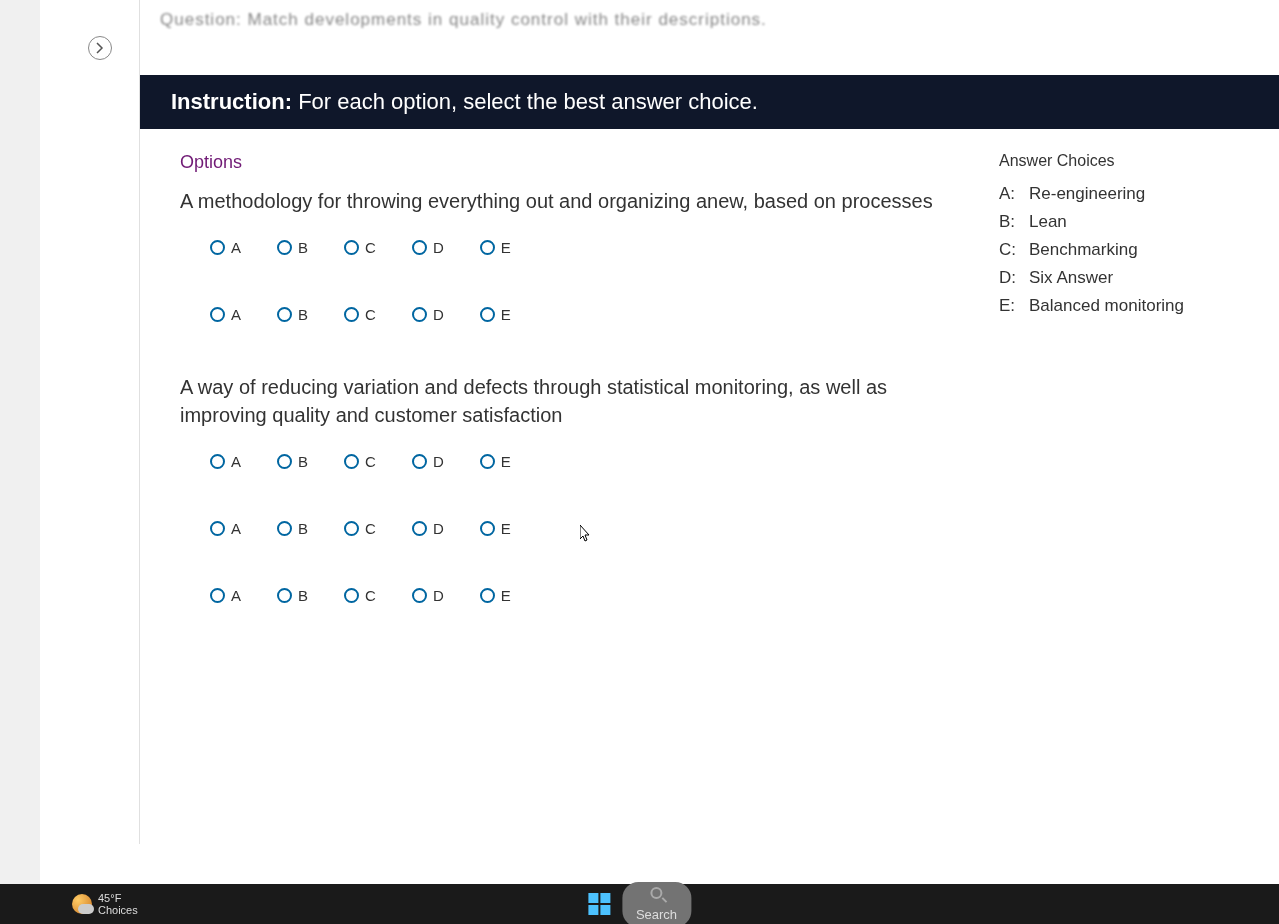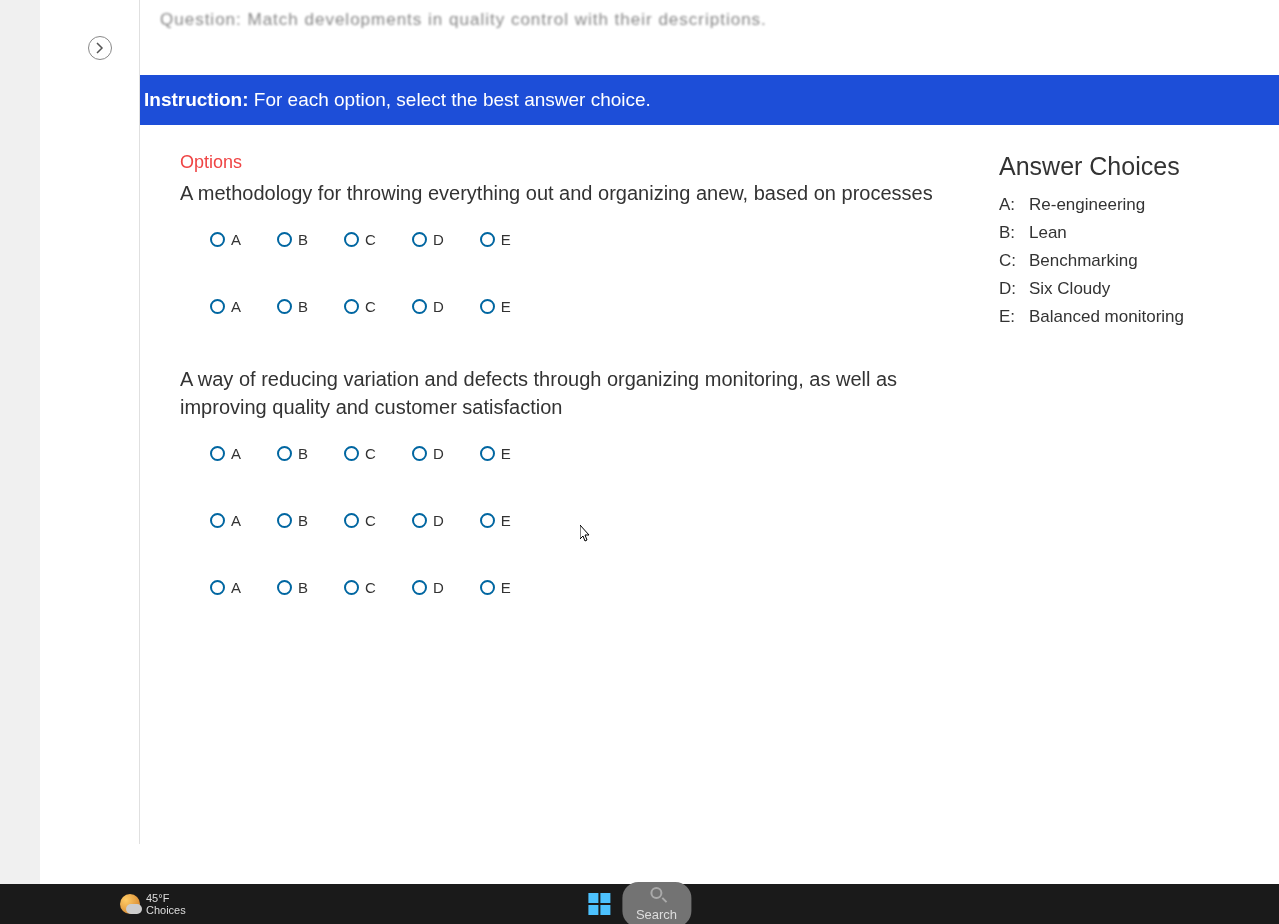--- a/index.html
+++ b/index.html
@@ -44,43 +44,43 @@
   color: #333;
   filter: blur(1px);
   opacity: 0.6;
   letter-spacing: 1px;
 }
 .instruction-bar {
   position: absolute;
   left: 100px;
   right: 0;
   top: 75px;
-  background: #1d4ed8;
+  background: #0f172a;
   color: #fff;
-  padding: 14px 4px;
-  font-size: 19px;
+  padding: 14px 31px;
+  font-size: 22px;
 }
 .instruction-bar .label { font-weight: bold; }
 .content-area {
   position: absolute;
   left: 100px;
   right: 0;
   top: 122px;
   bottom: 0;
   display: flex;
 }
 .options-col {
   flex: 1;
   padding: 30px 30px 0 40px;
   color: #333;
 }
 .options-heading {
   font-size: 18px;
-  color: #ef4444;
-  margin-bottom: 6px;
+  color: #701a75;
+  margin-bottom: 14px;
 }
 .question-block {
   margin-bottom: 50px;
 }
 .question-block:last-child { margin-bottom: 20px; }
 .question-text {
   font-size: 20px;
   color: #333;
   line-height: 1.4;
   margin-bottom: 24px;
@@ -104,21 +104,21 @@
   height: 15px;
   border: 2px solid #0066a1;
   border-radius: 50%;
   display: inline-block;
 }
 .answers-col {
   width: 300px;
   padding: 30px 20px 0 20px;
 }
 .answers-heading {
-  font-size: 25px;
+  font-size: 16px;
   color: #333;
   margin-bottom: 14px;
 }
 .answer-choice {
   font-size: 17px;
   color: #333;
   margin-bottom: 8px;
   display: flex;
 }
 .answer-choice .letter { width: 30px; }
@@ -129,21 +129,21 @@
   background: #1a1a1a;
   display: flex;
   align-items: center;
   color: #ddd;
   font-size: 11px;
 }
 .weather {
   display: flex;
   align-items: center;
   gap: 6px;
-  padding-left: 120px;
+  padding-left: 72px;
 }
 .weather-icon {
   width: 20px; height: 20px;
   background: radial-gradient(circle at 30% 30%, #ffcc66, #cc7722);
   border-radius: 50%;
   position: relative;
 }
 .weather-icon::after {
   content: "";
   position: absolute;
@@ -288,21 +288,21 @@
               <span>D</span>
             </label>
           <label class="radio-opt">
               <span class="radio-circle"></span>
               <span>E</span>
             </label>
         </div>
       </div>
 
       <div class="question-block">
-        <div class="question-text">A way of reducing variation and defects through organizing monitoring, as well as improving quality and customer satisfaction</div>
+        <div class="question-text">A way of reducing variation and defects through statistical monitoring, as well as improving quality and customer satisfaction</div>
         <div class="radio-row">
           <label class="radio-opt">
               <span class="radio-circle"></span>
               <span>A</span>
             </label>
           <label class="radio-opt">
               <span class="radio-circle"></span>
               <span>B</span>
             </label>
           <label class="radio-opt">
@@ -381,21 +381,21 @@
       <div class="answer-choice">
         <span class="letter">B:</span>
         <span>Lean</span>
       </div>
       <div class="answer-choice">
         <span class="letter">C:</span>
         <span>Benchmarking</span>
       </div>
       <div class="answer-choice">
         <span class="letter">D:</span>
-        <span>Six Cloudy</span>
+        <span>Six Answer</span>
       </div>
       <div class="answer-choice">
         <span class="letter">E:</span>
         <span>Balanced monitoring</span>
       </div>
     </div>
   </div>
 </div>
 
 <svg class="cursor-arrow" viewBox="0 0 12 18">

